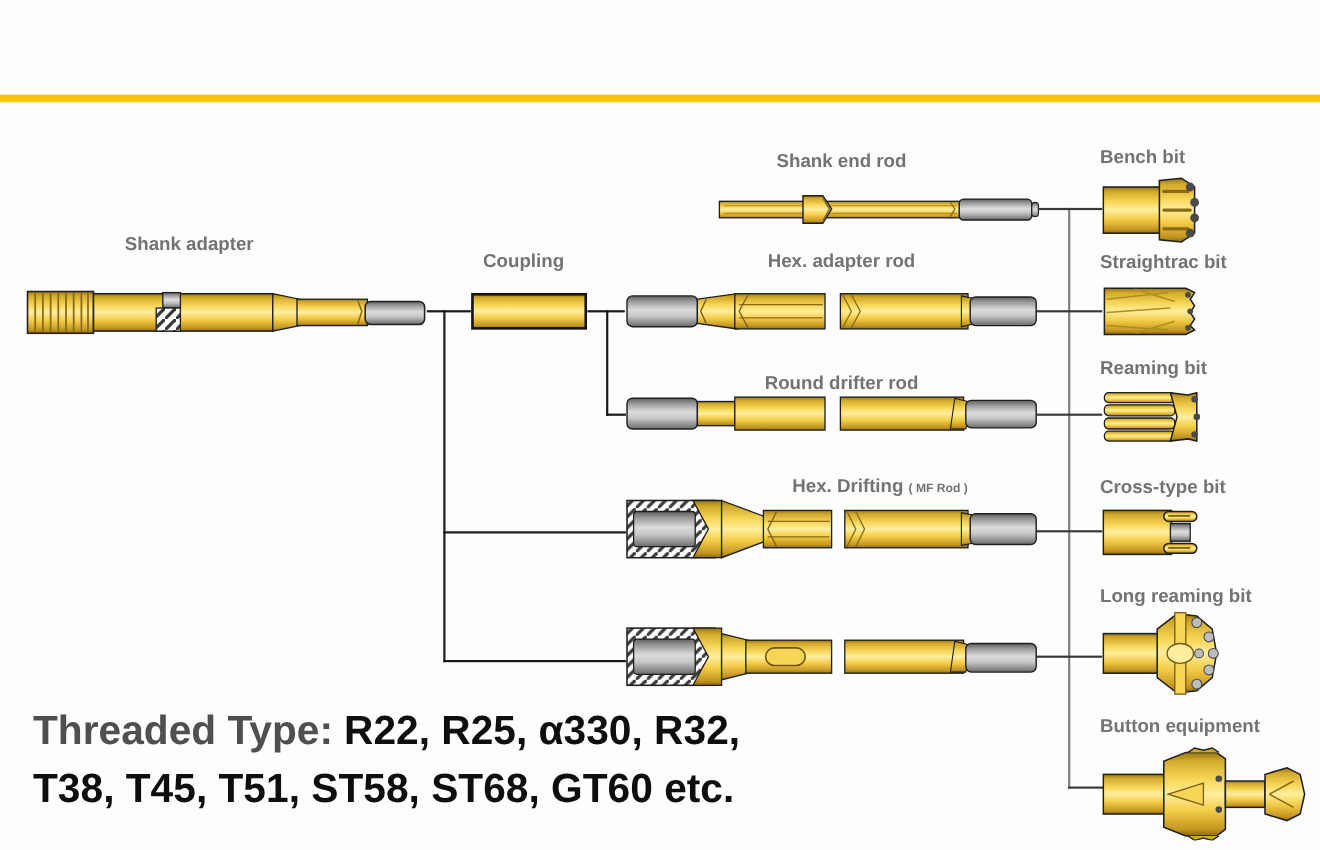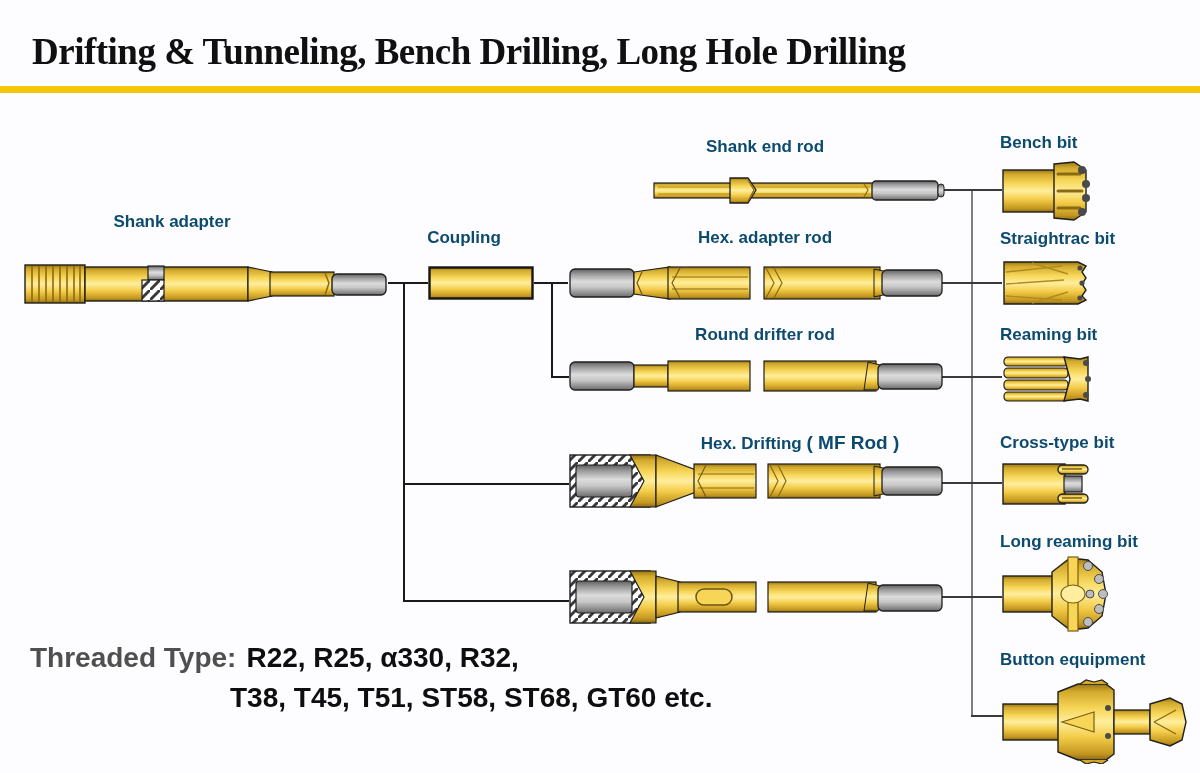--- a/index.html
+++ b/index.html
@@ -1,30 +1,30 @@
 <!DOCTYPE html>
 <html><head>
 <meta charset="utf-8">
 <style>
   html,body{margin:0;padding:0;background:#e9e9ee;}
   .stage{position:relative;width:1200px;height:773px;background:#fdfdff;overflow:hidden;
          font-family:"Liberation Sans",sans-serif;}
   .title{position:absolute;left:32px;top:30px;margin:0;font-family:"Liberation Serif",serif;
          font-weight:700;font-size:37px;letter-spacing:-0.5px;color:#101010;white-space:nowrap;}
   .rule{position:absolute;left:0;top:86px;width:1200px;height:7px;background:#f6c60a;}
-  .lbl{position:absolute;font-weight:600;font-size:17px;color:#0c4a6e;white-space:nowrap;}
+  .lbl{position:absolute;font-weight:600;font-size:17px;color:#737373;white-space:nowrap;}
   .lbl.center{transform:translateX(-50%);}
-  .suffix{font-size:19px;font-weight:700;}
+  .suffix{font-size:11px;font-weight:700;}
   .comp{position:absolute;}
   .h,.v,.vt,.tick{position:absolute;background:#1a1a1a;}
   .h,.tick{height:2px;} .v,.vt{width:2px;}
   .vt{background:#7e7e7e;} .tick{background:#3a3a3a;}
-  .threaded{position:absolute;left:30px;top:638px;font-weight:700;font-size:28px;color:#0e0e0e;line-height:1.42;}
+  .threaded{position:absolute;left:30px;top:638px;font-weight:700;font-size:37px;color:#0e0e0e;line-height:1.42;}
   .threaded .prefix{color:#4f4f4f;margin-right:10px;}
-  .threaded .l2{margin-left:200px;}
+  .threaded .l2{}
   svg{display:block;}
 </style>
 </head>
 <body>
 
 <div class="stage">
 
   <svg width="0" height="0" style="position:absolute" aria-hidden="true">
     <defs>
       <linearGradient id="gy" x1="0" y1="0" x2="0" y2="1">
@@ -43,28 +43,27 @@
           <stop offset="0.65" stop-color="#c7c7c7"></stop>
         <stop offset="1" stop-color="#6b6b6b"></stop>
       </linearGradient>
       <pattern id="hatch" patternUnits="userSpaceOnUse" width="10" height="10">
         <rect width="10" height="10" fill="#ffffff"></rect>
         <path d="M-2,12 L12,-2" stroke="#3a3a3a" stroke-width="3"></path>
       </pattern>
     </defs>
   </svg>
 
-  <h1 class="title">Drifting &amp; Tunneling, Bench Drilling, Long Hole Drilling</h1>
   <div class="rule"></div>
 
   <div class="lbl center" style="left:172px;top:212px">Shank adapter</div>
-  <div class="lbl center" style="left:464px;top:228px">Coupling</div>
+  <div class="lbl center" style="left:476px;top:228px">Coupling</div>
   <div class="lbl center" style="left:765px;top:137px">Shank end rod</div>
   <div class="lbl center" style="left:765px;top:228px">Hex. adapter rod</div>
-  <div class="lbl center" style="left:765px;top:325px">Round drifter rod</div>
+  <div class="lbl center" style="left:765px;top:339px">Round drifter rod</div>
   <div class="lbl center" style="left:800px;top:432px"><span>Hex. Drifting</span>&nbsp;<span class="suffix">( MF Rod )</span></div>
   <div class="lbl" style="left:1000px;top:133px">Bench bit</div>
   <div class="lbl" style="left:1000px;top:229px">Straightrac bit</div>
   <div class="lbl" style="left:1000px;top:325px">Reaming bit</div>
   <div class="lbl" style="left:1000px;top:433px">Cross-type bit</div>
   <div class="lbl" style="left:1000px;top:532px">Long reaming bit</div>
   <div class="lbl" style="left:1000px;top:650px">Button equipment</div>
 
   <div class="h" style="left:388px;top:282px;width:40px"></div>
   <div class="v" style="left:403px;top:282px;height:320px"></div>

